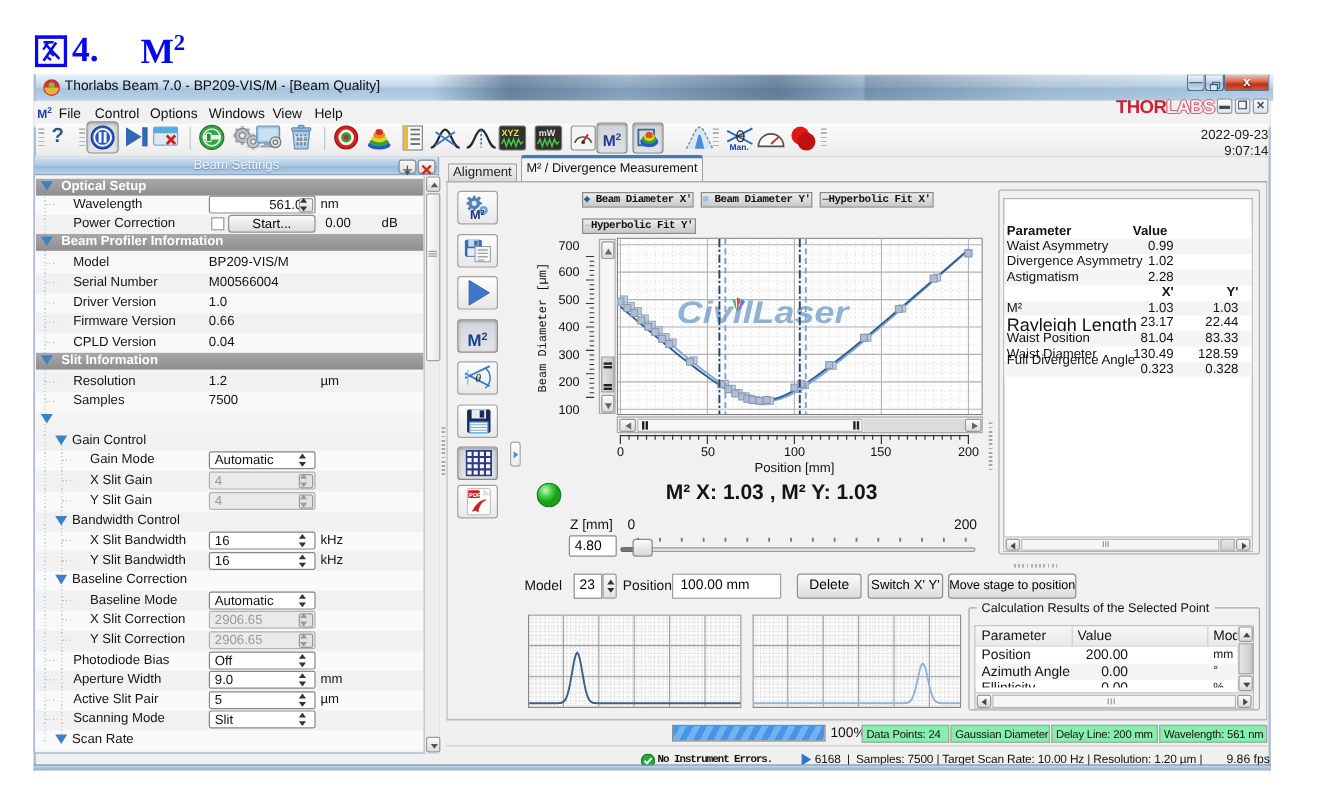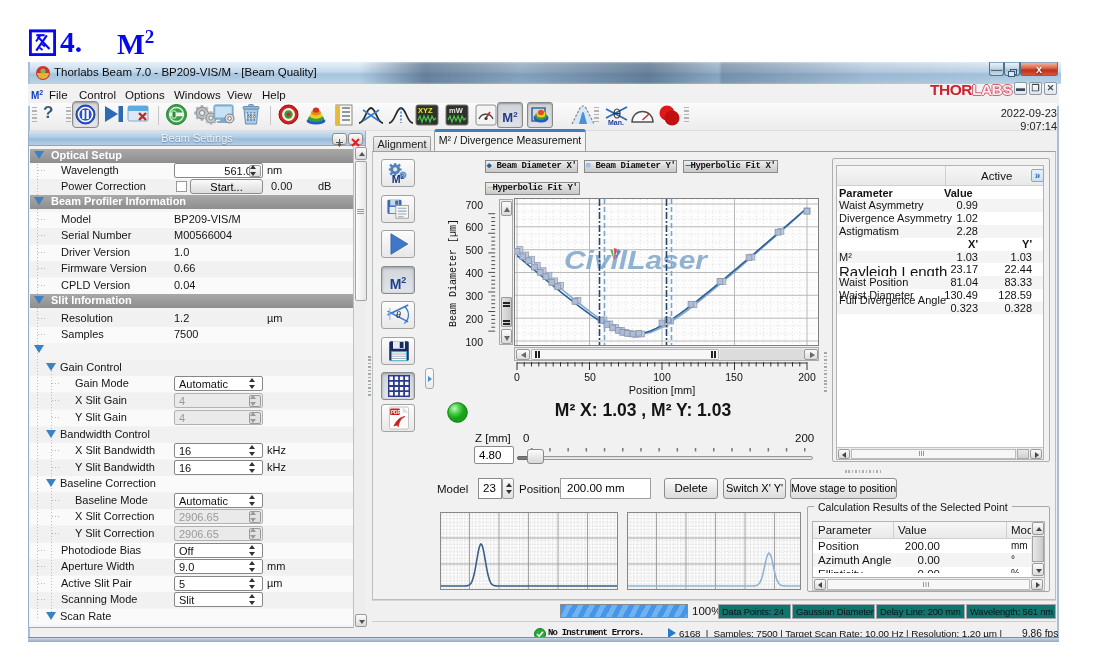--- a/index.html
+++ b/index.html
@@ -13,21 +13,21 @@
 .ctl{position:absolute;left:174px;width:89px;height:15px;background:#fff;border:1px solid #878787;border-radius:2px;font-size:11px;color:#111;padding:1px 4px;white-space:nowrap;}
 .ctl.dis{background:#eaeaea;color:#999;border-color:#b2b2b2;}
 .spindual{position:absolute;right:2px;top:1.2px;width:11px;height:11px;}
 .spindual:before{content:"";position:absolute;left:2px;top:0;border-left:3.5px solid transparent;border-right:3.5px solid transparent;border-bottom:4.5px solid #333;}
 .spindual:after{content:"";position:absolute;left:2px;bottom:0;border-left:3.5px solid transparent;border-right:3.5px solid transparent;border-top:4.5px solid #333;}
 .spindual.gray:before{border-bottom-color:#9a9a9a;}
 .spindual.gray:after{border-top-color:#9a9a9a;}
 .spinbox{position:absolute;right:1px;top:1px;width:12px;height:12.4px;background:linear-gradient(180deg,#fafafa,#dcdcdc);border:1px solid #9a9a9a;border-radius:2px;}
 .button7{background:linear-gradient(180deg,#fbfbfb,#e9e9e9 55%,#dcdcdc);border:1px solid #8e8e8e;border-radius:3px;}
 .legend{position:absolute;height:13px;background:linear-gradient(180deg,#ededed,#c8c8c8);border:1px solid #898989;font-family:"Liberation Mono",monospace;font-size:9px;letter-spacing:-0.4px;font-weight:bold;color:#111;line-height:11px;white-space:nowrap;text-align:center;}
-.chip{position:absolute;top:604px;height:15px;background:#0f766e;border:1px solid #a2a5a9;font-size:9.4px;letter-spacing:-0.15px;line-height:13.5px;padding:0 3px;color:#111;white-space:nowrap;overflow:hidden;}
+.chip{position:absolute;top:604px;height:15px;background:#86efac;border:1px solid #a2a5a9;font-size:9.4px;letter-spacing:-0.15px;line-height:13.5px;padding:0 3px;color:#111;white-space:nowrap;overflow:hidden;}
 .stxt{position:absolute;font-size:11px;color:#111;white-space:nowrap;}
 .sbarrow{position:absolute;background:linear-gradient(180deg,#fcfcfc,#dadada);border:1px solid #9a9a9a;border-radius:2px;}
 .arr{position:absolute;width:0;height:0;}
 .vline-dots{position:absolute;width:1px;background-image:repeating-linear-gradient(180deg,#bbb 0,#bbb 1px,transparent 1px,transparent 3px);}
 </style></head>
 <body>
 <div id="page">
 <svg class="abs" style="left:29px;top:29px;" width="27" height="27" viewBox="0 0 100 100">
 <rect x="5" y="7" width="90" height="88" fill="none" stroke="#0808ee" stroke-width="11"></rect>
 <path d="M27,23 L58,23" fill="none" stroke="#0808ee" stroke-width="8"></path>
@@ -649,25 +649,20 @@
     </svg>
 <div class="abs" style="left:505px;top:371px;width:24px;text-align:center;font-size:10.5px;color:#111;">0</div>
 <div class="abs" style="left:578px;top:371px;width:24px;text-align:center;font-size:10.5px;color:#111;">50</div>
 <div class="abs" style="left:650px;top:371px;width:24px;text-align:center;font-size:10.5px;color:#111;">100</div>
 <div class="abs" style="left:722px;top:371px;width:24px;text-align:center;font-size:10.5px;color:#111;">150</div>
 <div class="abs" style="left:795px;top:371px;width:24px;text-align:center;font-size:10.5px;color:#111;">200</div>
 <div class="abs" style="left:617px;top:384px;width:90px;text-align:center;font-size:11px;color:#111;">Position [mm]</div>
 <div class="abs" style="left:824px;top:352px;width:3px;height:40px;background-image:repeating-linear-gradient(180deg,#a8a8a8 0,#a8a8a8 1.5px,transparent 1.5px,transparent 3.5px);"></div>
 <div class="abs" style="left:832px;top:158px;width:218px;height:304px;background:#f1f1f1;border:1px solid #aeaeae;border-radius:2px;"></div>
 <div class="abs" style="left:836px;top:165px;width:208px;height:295px;background:#fff;border:1px solid #b4b4b4;"></div>
-<div class="abs" style="left:837px;top:166px;width:206px;height:20px;background:linear-gradient(180deg,#f6f6f6,#e9e9e9);border-bottom:1px solid #cfcfcf;">
-<div class="abs" style="left:108px;top:0;width:1px;height:20px;background:#cfcfcf;"></div>
-<span class="abs" style="left:144px;top:4px;font-size:11.5px;color:#111;">Active</span>
-<div class="abs" style="left:194px;top:3px;width:13px;height:13px;background:linear-gradient(180deg,#eaf2fa,#cfe0f0);border:1px solid #88a8c8;border-radius:2px;color:#2a6ab0;font-weight:bold;font-size:10px;line-height:11px;text-align:center;">»</div>
-</div>
 <div class="abs" style="left:837px;top:186.5px;width:206px;height:12.8px;background:#ffffff;"></div>
 <span class="abs" style="left:839px;top:186.5px;font-size:11px;font-weight:bold;color:#111;white-space:nowrap;">Parameter</span>
 <span class="abs" style="left:944px;top:186.5px;font-size:11px;font-weight:bold;color:#111;">Value</span>
 <div class="abs" style="left:837px;top:199.3px;width:206px;height:12.8px;background:#f4f4f4;"></div>
 <span class="abs" style="left:839px;top:199.3px;font-size:11px;font-weight:normal;color:#111;white-space:nowrap;">Waist Asymmetry</span>
 <div class="abs" style="left:900px;top:199.3px;width:78px;text-align:right;font-size:11px;font-weight:normal;color:#111;">0.99</div>
 <div class="abs" style="left:837px;top:212.1px;width:206px;height:12.8px;background:#ffffff;"></div>
 <span class="abs" style="left:839px;top:212.1px;font-size:11px;font-weight:normal;color:#111;white-space:nowrap;">Divergence Asymmetry</span>
 <div class="abs" style="left:900px;top:212.1px;width:78px;text-align:right;font-size:11px;font-weight:normal;color:#111;">1.02</div>
 <div class="abs" style="left:837px;top:224.9px;width:206px;height:12.8px;background:#f4f4f4;"></div>
@@ -743,21 +738,21 @@
 <div class="abs" style="left:517px;top:455.5px;width:296px;height:4px;background:linear-gradient(180deg,#d8d8d8,#f2f2f2);border:1px solid #999;border-radius:2px;"></div>
 <div class="abs" style="left:517px;top:455.5px;width:12px;height:4px;background:#7a7a7a;border:1px solid #666;border-radius:2px;"></div>
 <div class="abs" style="left:527px;top:449px;width:17px;height:15px;background:linear-gradient(180deg,#fbfbfb,#d8d8d8);border:1px solid #888;border-radius:3px;"></div>
 <span class="abs stxt" style="left:437px;top:483px;font-size:11.5px;">Model</span>
 <div class="abs" style="left:478px;top:478px;width:24px;height:21px;background:#fff;border:1px solid #8a8a8a;font-size:11.5px;padding:3px 4px;">23</div>
 <div class="abs" style="left:502px;top:478px;width:12px;height:21px;background:linear-gradient(180deg,#fafafa,#e2e2e2);border:1px solid #9a9a9a;border-radius:2px;">
 <div class="arr" style="left:2.5px;top:4px;border-left:3px solid transparent;border-right:3px solid transparent;border-bottom:4px solid #333;"></div>
 <div class="arr" style="left:2.5px;bottom:4px;border-left:3px solid transparent;border-right:3px solid transparent;border-top:4px solid #333;"></div>
     </div>
 <span class="abs stxt" style="left:519px;top:483px;font-size:11.5px;">Position</span>
-<div class="abs" style="left:560px;top:478px;width:91px;height:21px;background:#fff;border:1px solid #a0a0a0;font-size:11.5px;padding:3px 6px;">200.00 mm</div>
+<div class="abs" style="left:560px;top:478px;width:91px;height:21px;background:#fff;border:1px solid #a0a0a0;font-size:11.5px;padding:3px 6px;">100.00 mm</div>
 <div class="abs button7" style="left:664px;top:478px;width:54px;height:21px;font-size:11.5px;text-align:center;line-height:19px;">Delete</div>
 <div class="abs button7" style="left:723px;top:478px;width:63px;height:21px;font-size:11px;text-align:center;line-height:19px;">Switch X' Y'</div>
 <div class="abs button7" style="left:790px;top:478px;width:107px;height:21px;font-size:10.5px;text-align:center;line-height:19px;white-space:nowrap;">Move stage to position</div>
 <div class="abs" style="left:845px;top:470px;width:36px;height:3px;background-image:repeating-linear-gradient(90deg,#b0b0b0 0,#b0b0b0 1.5px,transparent 1.5px,transparent 3.5px);"></div>
 <svg class="abs" style="left:440px;top:512px;" width="178" height="78" viewBox="0 0 178 78">
       <rect x="0.5" y="0.5" width="177" height="77" fill="#fbfbfb" stroke="#888"></rect>
 <line x1="3.0" y1="1" x2="3.0" y2="77" stroke="#c4c4c4" stroke-width="0.6" stroke-dasharray="1,1.6"></line>
 <line x1="6.7" y1="1" x2="6.7" y2="77" stroke="#c4c4c4" stroke-width="0.6" stroke-dasharray="1,1.6"></line>
 <line x1="10.3" y1="1" x2="10.3" y2="77" stroke="#c4c4c4" stroke-width="0.6" stroke-dasharray="1,1.6"></line>
 <line x1="14.0" y1="1" x2="14.0" y2="77" stroke="#c4c4c4" stroke-width="0.6" stroke-dasharray="1,1.6"></line>

